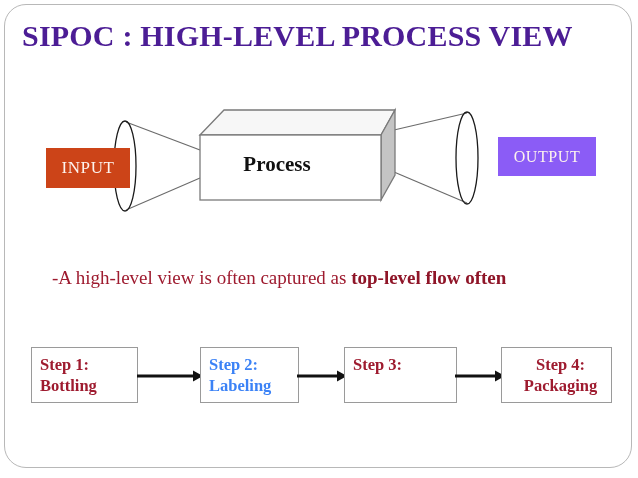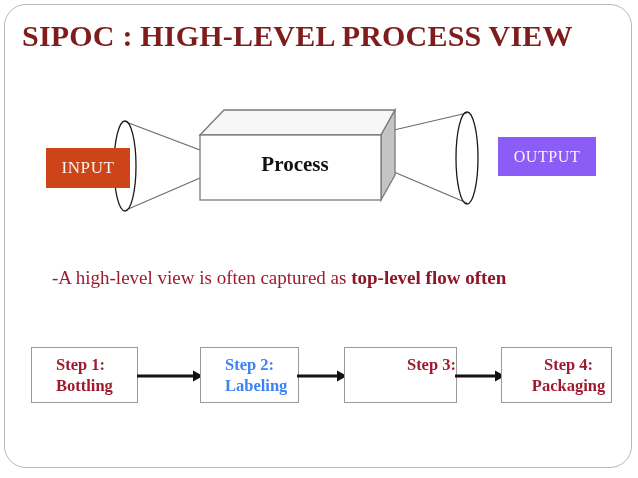--- a/index.html
+++ b/index.html
@@ -29,21 +29,21 @@
   }
 
   
   #title {
     position: absolute;
     left: 22px;
     top: 20px;
     width: 600px;
     font-size: 30px;
     font-weight: bold;
-    color: #7f1d1d;
+    color: #4c1d95;
     letter-spacing: 0.2px;
     line-height: 1.05;
     white-space: nowrap;
     font-family: "Liberation Serif", "DejaVu Serif", serif;
   }
   #sipoc-svg {
     position: absolute;
     left: 0;
     top: 0;
   }
@@ -68,21 +68,21 @@
   #output-box {
     left: 466px;
     top: 137px;
     width: 98px;
     height: 39px;
     font-size: 16px;
     letter-spacing: 0.6px;
   }
   #process-label {
     position: absolute;
-    left: 215px;
+    left: 197px;
     top: 152px;
     width: 160px;
     text-align: center;
     font-size: 21px;
     font-weight: bold;
     color: #101010;
     font-family: "Liberation Serif", "DejaVu Serif", serif;
   }
 
   
@@ -111,31 +111,31 @@
   }
   .step-box {
     position: absolute;
     box-sizing: border-box;
     background: #ffffff;
     border: 1px solid #9a9a9a;
     color: #9e1b2f;
     font-weight: bold;
     font-size: 16.5px;
     line-height: 1.30;
-    padding: 6px 0 0 24px;
+    padding: 6px 0 0 8px;
     font-family: "Liberation Serif", "DejaVu Serif", serif;
     pointer-events: auto;
     top: 347px;
     height: 56px;
   }
   .step-line { display: block; white-space: nowrap; }
 
   #step-1 { left: 31px;  width: 107px; }
   #step-2 { left: 200px; width: 99px;  }
-  #step-3 { left: 344px; width: 113px; text-align: right; }
+  #step-3 { left: 344px; width: 113px; }
   #step-4 { left: 501px; width: 111px; text-align: center; }
 
   .flow-arrow {
     position: absolute;
     top: 369px;
     height: 14px;
     pointer-events: auto;
   }
   #arrow-1 { left: 137px; width: 66px; }
   #arrow-2 { left: 297px; width: 50px; }

